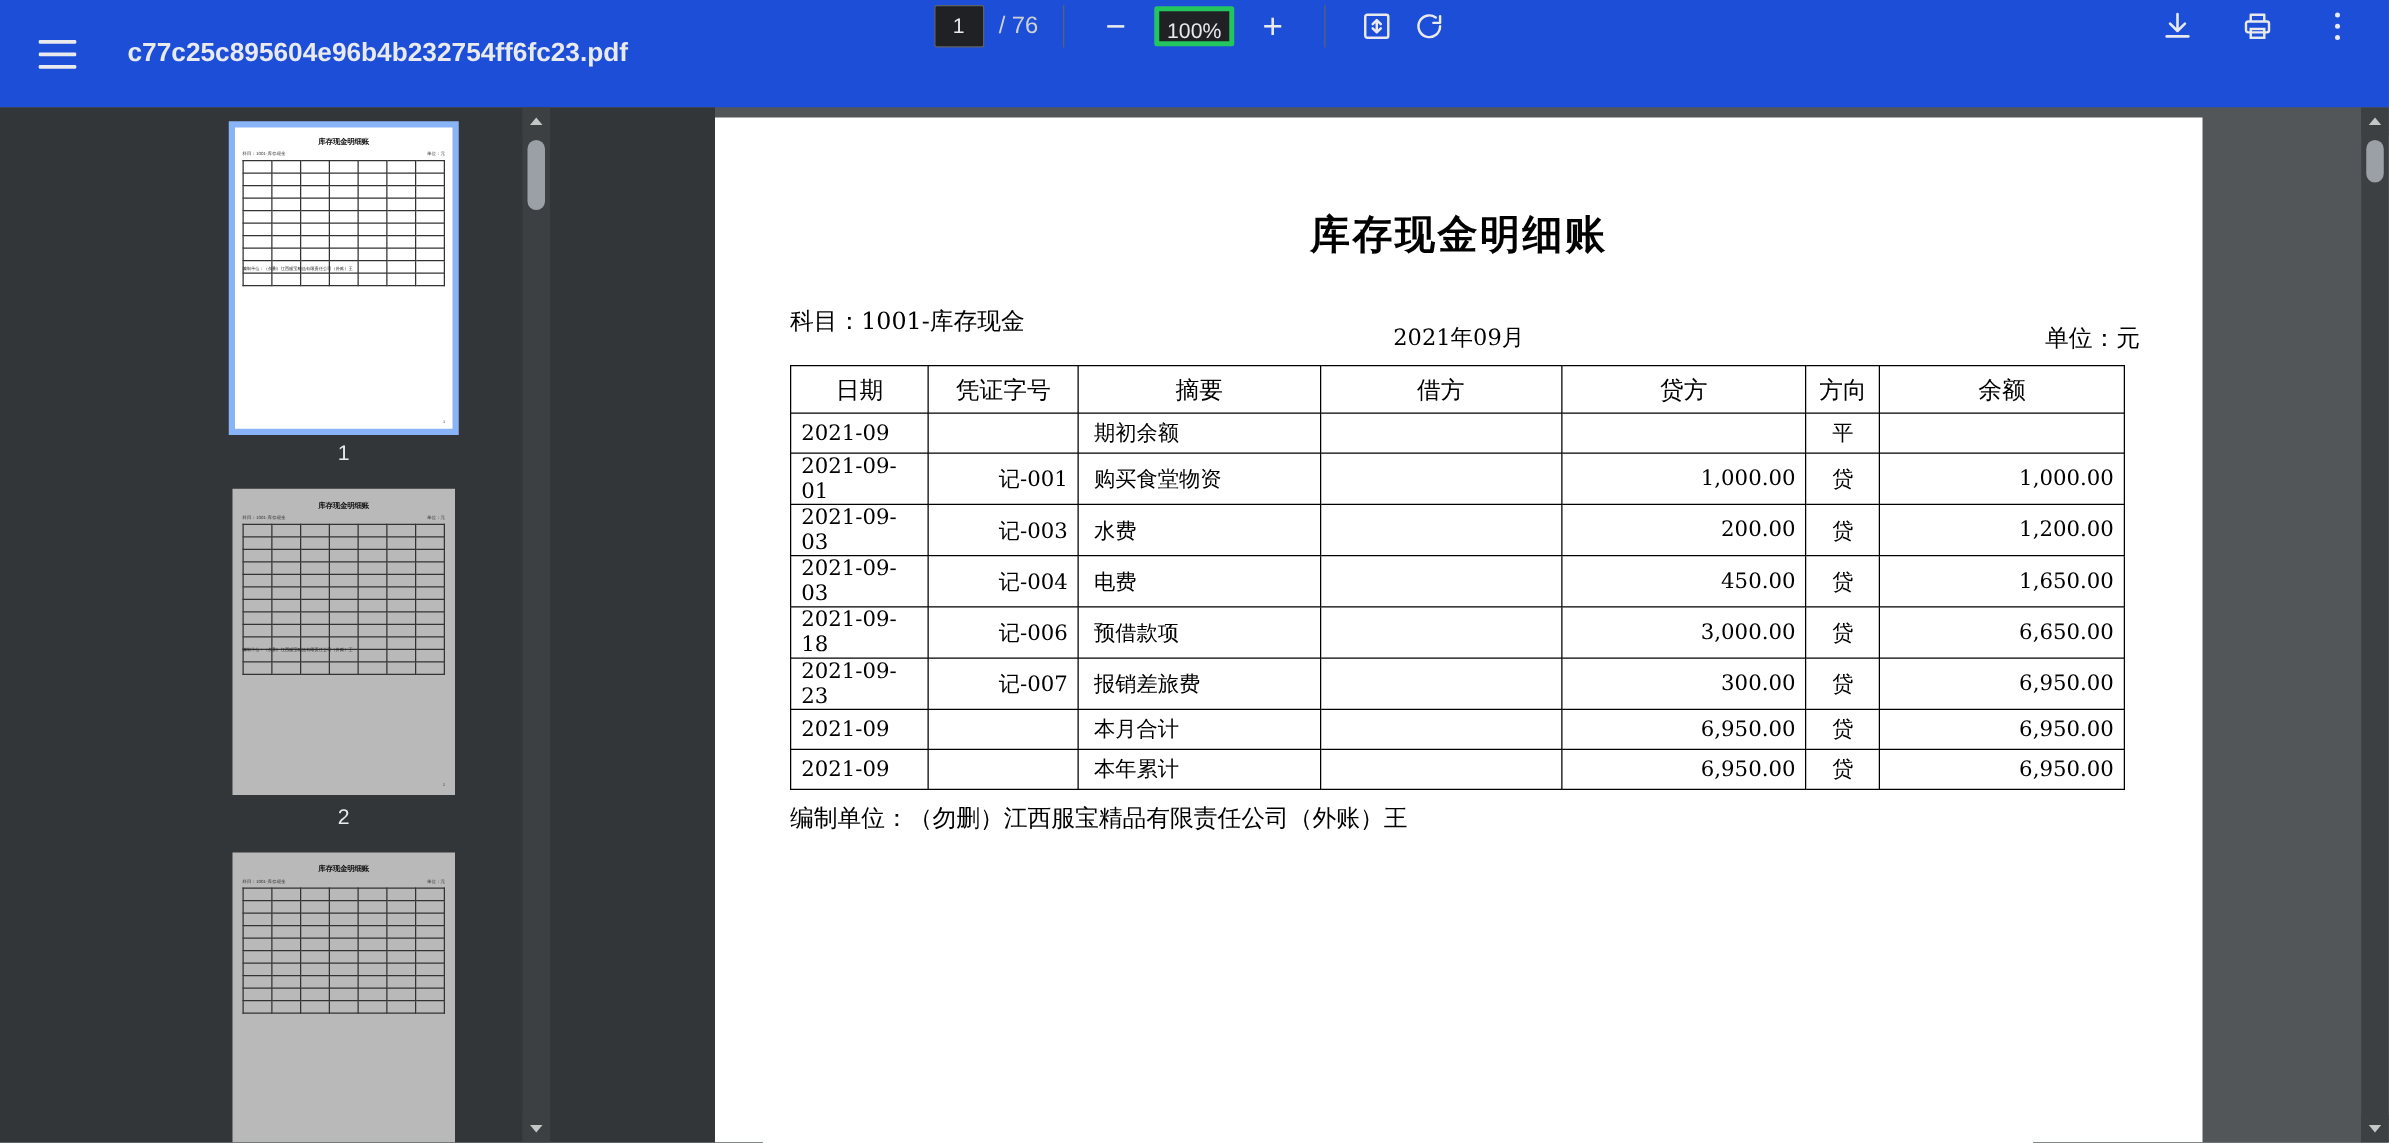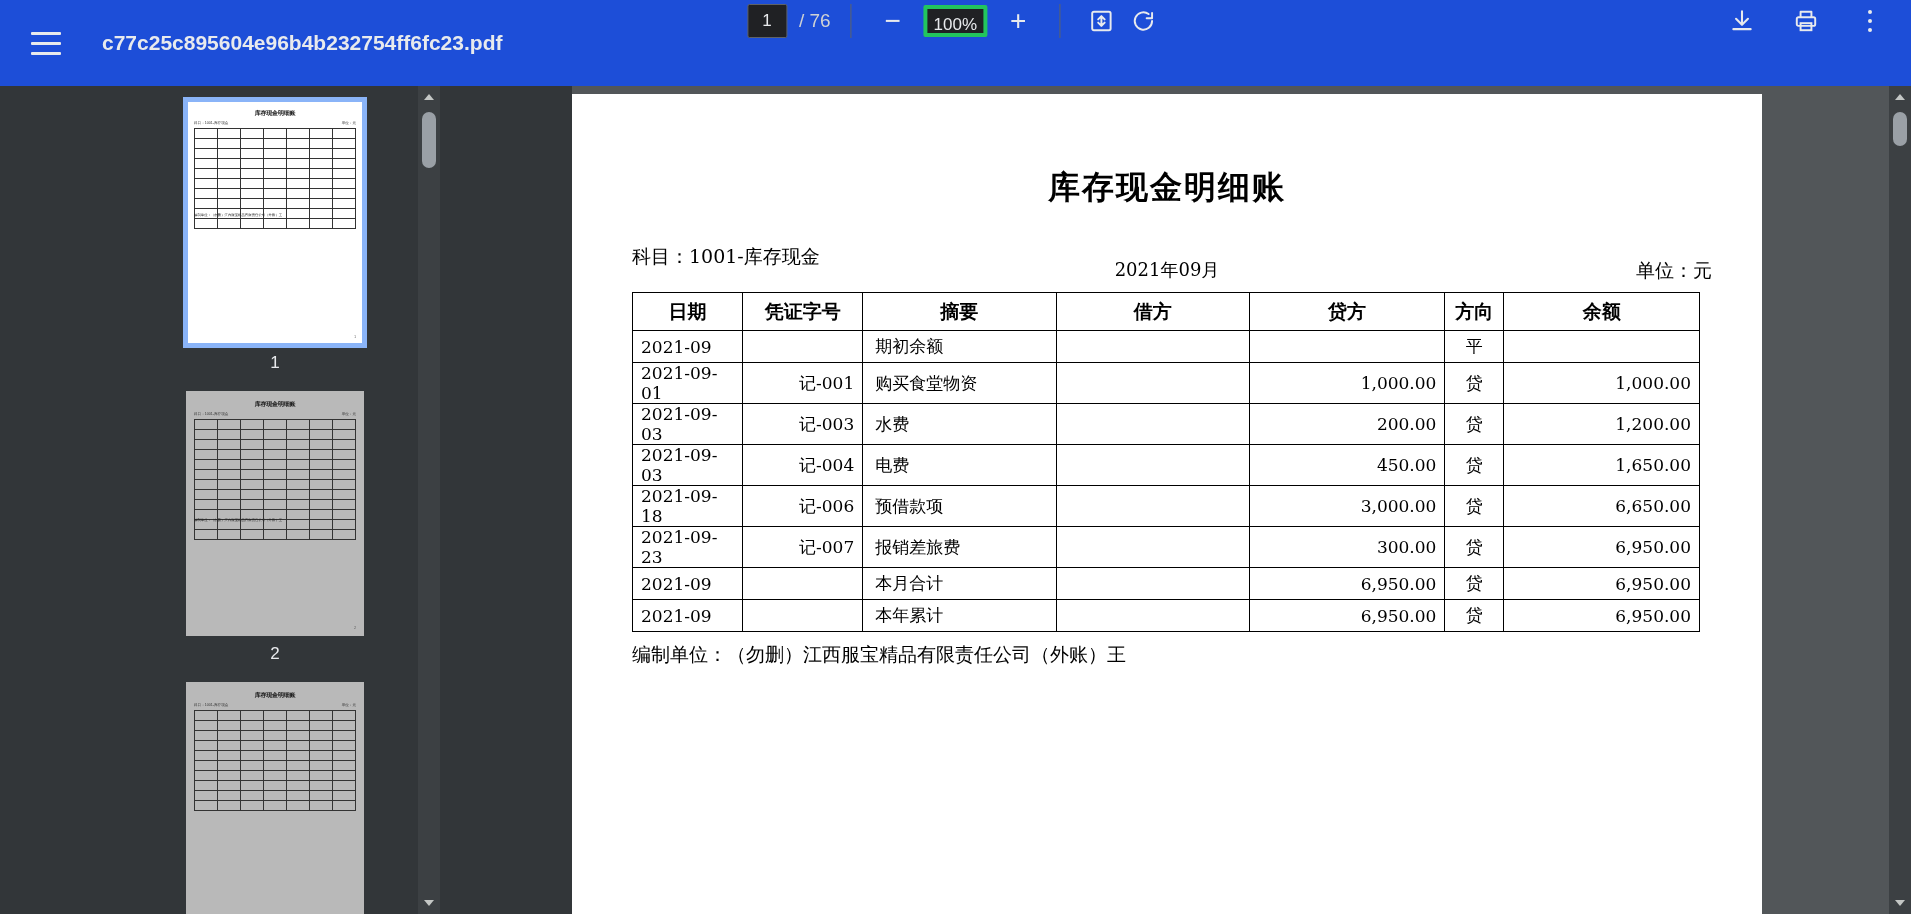--- a/index.html
+++ b/index.html
@@ -298,21 +298,21 @@
     color: #000;
   }
   table.ledger th, table.ledger td {
     border: 1px solid #000;
     font-size: 17px;
     height: 32px;
     padding: 0 8px;
     box-sizing: border-box;
   }
   table.ledger th {
-    font-weight: bold;
+    font-weight: normal;
     text-align: center;
     height: 38px;
     font-size: 19px;
   }
   .c-date { width: 112px; text-align: left; }
   .c-voucher { width: 122px; text-align: right; padding-left: 12px !important; }
   .c-desc { width: 200px; text-align: left; padding-left: 12px !important; }
   .c-debit { width: 200px; text-align: right; }
   .c-credit { width: 200px; text-align: right; }
   .c-dir { width: 60px; text-align: center; }

